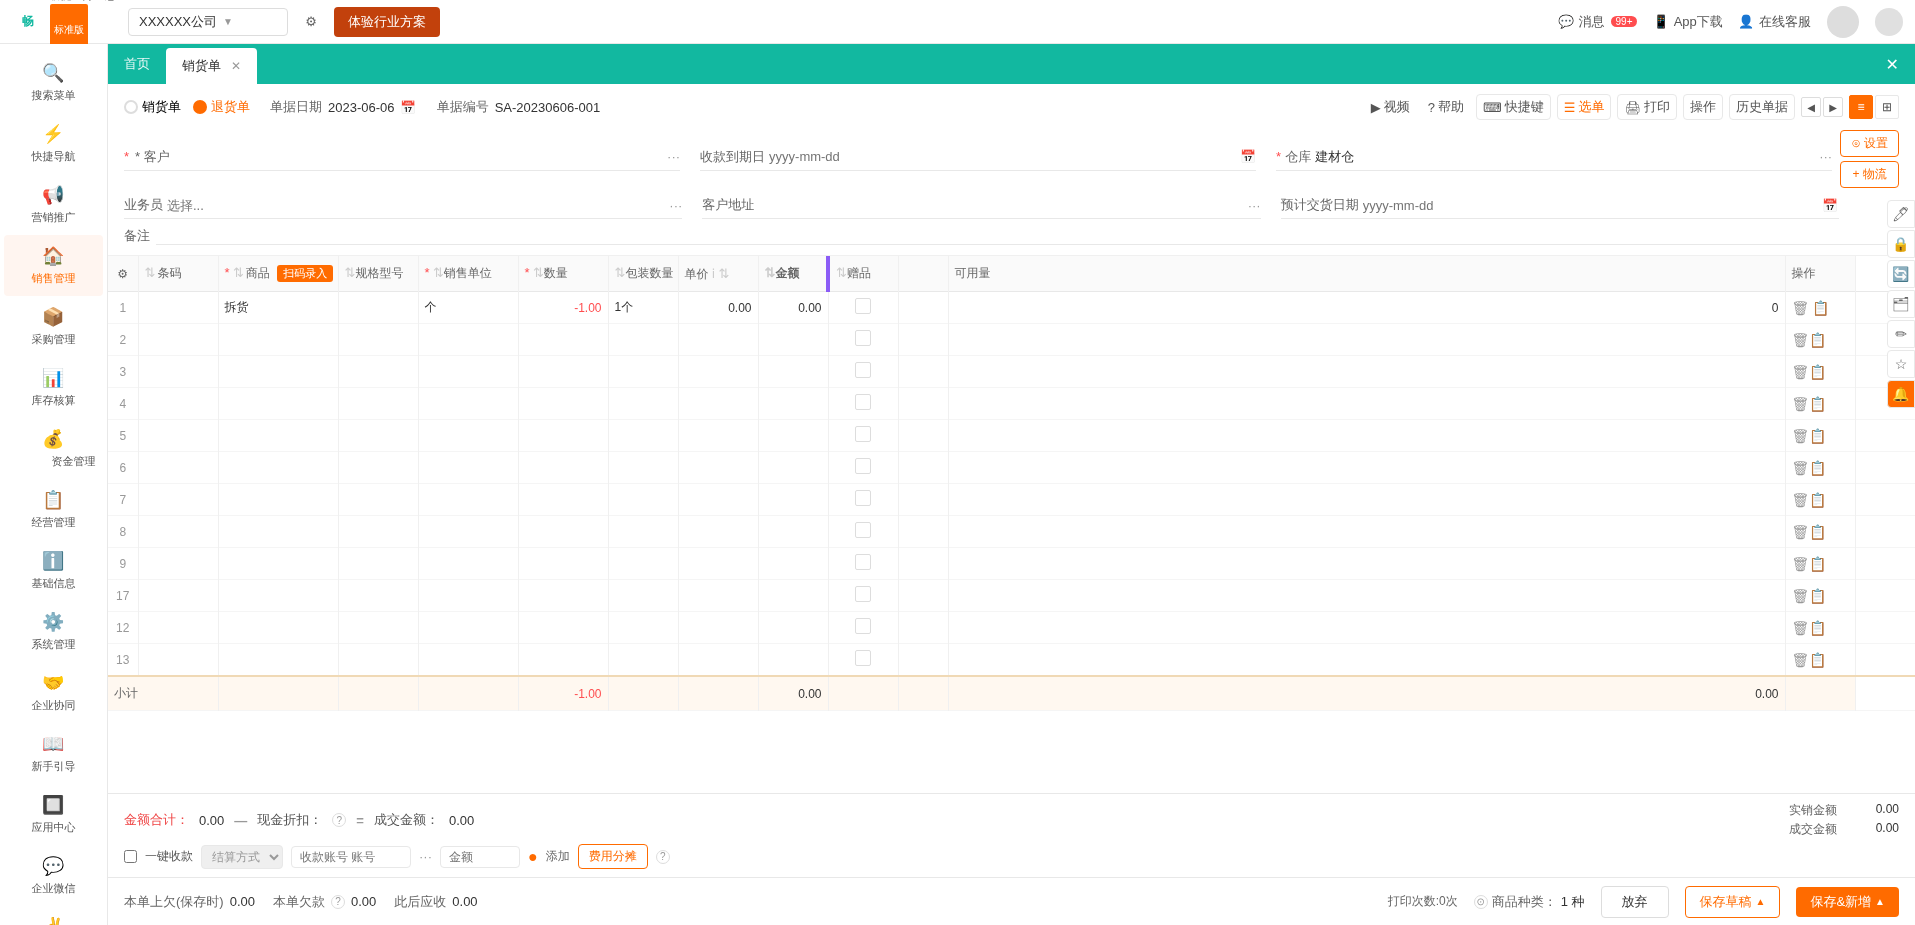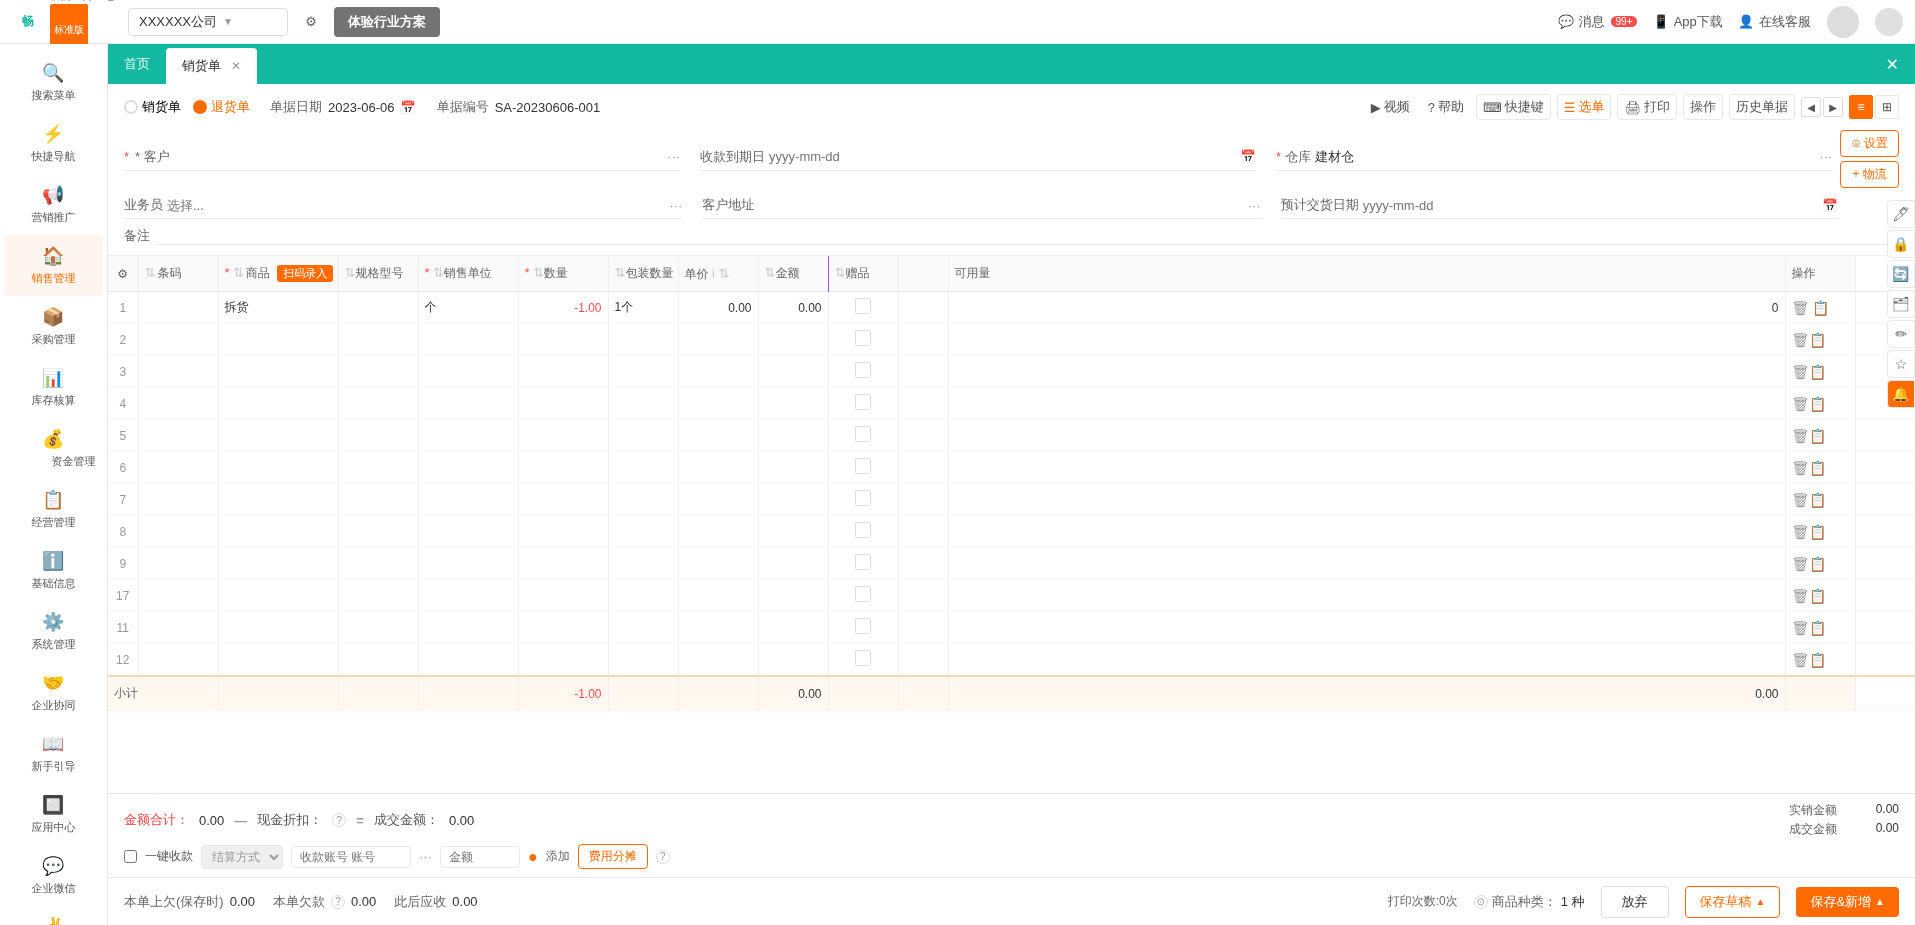--- a/index.html
+++ b/index.html
@@ -4,21 +4,21 @@
   <style>
     * { box-sizing: border-box; margin: 0; padding: 0; font-family: 'Microsoft YaHei', Arial, sans-serif; font-size: 13px; }
     body { background: #f0f2f5; overflow: hidden; width: 1915px; height: 925px; display: flex; flex-direction: column; }
 
     
     .top-bar { height: 44px; background: #fff; display: flex; align-items: center; padding: 0 12px; border-bottom: 1px solid #e8e8e8; gap: 8px; flex-shrink: 0; }
     .company-select { display: flex; align-items: center; gap: 6px; border: 1px solid #ddd; border-radius: 4px; padding: 4px 10px; cursor: pointer; min-width: 160px; }
     .company-select span { color: #333; font-size: 13px; }
     .company-select .arrow { color: #999; font-size: 10px; }
     .gear-btn { width: 30px; height: 30px; display: flex; align-items: center; justify-content: center; cursor: pointer; color: #666; }
-    .trial-btn { background: #737373; color: #fff; border: none; border-radius: 4px; padding: 6px 14px; cursor: pointer; font-size: 13px; font-weight: bold; }
+    .trial-btn { background: #c2410c; color: #fff; border: none; border-radius: 4px; padding: 6px 14px; cursor: pointer; font-size: 13px; }
     .top-right { margin-left: auto; display: flex; align-items: center; gap: 16px; }
     .top-right-item { display: flex; align-items: center; gap: 4px; color: #555; cursor: pointer; font-size: 12px; }
     .badge { background: #ff4d4f; color: #fff; border-radius: 10px; padding: 0 5px; font-size: 10px; margin-left: 2px; }
     .avatar { width: 32px; height: 32px; border-radius: 50%; background: #ddd; }
 
     
     .sidebar { width: 108px; background: #fff; border-right: 1px solid #e8e8e8; display: flex; flex-direction: column; padding: 8px 0; flex-shrink: 0; }
     .sidebar-item { display: flex; flex-direction: column; align-items: center; padding: 10px 8px; cursor: pointer; color: #555; gap: 4px; font-size: 12px; }
     .sidebar-item.active { background: #fff5f0; color: #ff6b00; border-radius: 4px; margin: 0 4px; }
     .sidebar-icon { font-size: 18px; }
@@ -362,21 +362,21 @@
                   <span style="color:#ff4d4f;">*</span>
                   <span style="color:#ccc;">⇅</span>数量
                 </th>
                 <th style="padding:8px 6px; color:#666; font-weight:normal; border-right:1px solid #f0f0f0; font-size:12px;">
                   <span style="color:#ccc;">⇅</span>包装数量
                 </th>
                 <th style="padding:8px 6px; color:#666; font-weight:normal; border-right:1px solid #f0f0f0; font-size:12px;">
                   单价 <span style="color:#ccc;">ℹ</span>
                   <span style="color:#ccc;">⇅</span>
                 </th>
-                <th style="padding:8px 6px; color:#666; font-weight:normal; border-right:1px solid #8b5cf6; font-size:12px;">
+                <th style="padding:8px 6px; color:#666; font-weight:bold; border-right:4px solid #8b5cf6; font-size:12px;">
                   <span style="color:#ccc;">⇅</span>金额
                 </th>
                 <th style="padding:8px 6px; color:#666; font-weight:normal; border-right:1px solid #f0f0f0; font-size:12px;">
                   <span style="color:#ccc;">⇅</span>赠品
                 </th>
                 <th style="border-right:1px solid #f0f0f0;"></th>
                 <th style="padding:8px 6px; color:#666; font-weight:normal; border-right:1px solid #f0f0f0; font-size:12px;">可用量</th>
                 <th style="padding:8px 6px; color:#666; font-weight:normal; font-size:12px;">操作</th>
               </tr>
             </thead>
@@ -530,36 +530,36 @@
                   <td style="border-right:1px solid #f0f0f0;"></td>
                   <td style="border-right:1px solid #f0f0f0;"></td>
                   <td style="border-right:1px solid #f0f0f0;"></td>
                   <td style="border-right:1px solid #f0f0f0;"></td>
                 <td style="padding:6px; text-align:center; border-right:1px solid #f0f0f0;"><span class="checkbox-cell"></span></td>
                 <td style="border-right:1px solid #f0f0f0;"></td>
                   <td style="border-right:1px solid #f0f0f0;"></td>
                 <td><span class="op-icon">🗑</span><span class="op-icon">📋</span></td>
               </tr>
               <tr style="border-bottom:1px solid #f5f5f5; height:32px;">
-                <td style="text-align:center; color:#999; padding:6px 4px; border-right:1px solid #f0f0f0;">11</td>
-                <td style="border-right:1px solid #f0f0f0;"></td>
-                  <td style="border-right:1px solid #f0f0f0;"></td>
-                  <td style="border-right:1px solid #f0f0f0;"></td>
-                  <td style="border-right:1px solid #f0f0f0;"></td>
-                  <td style="border-right:1px solid #f0f0f0;"></td>
-                  <td style="border-right:1px solid #f0f0f0;"></td>
-                  <td style="border-right:1px solid #f0f0f0;"></td>
-                  <td style="border-right:1px solid #f0f0f0;"></td>
-                <td style="padding:6px; text-align:center; border-right:1px solid #f0f0f0;"><span class="checkbox-cell"></span></td>
-                <td style="border-right:1px solid #f0f0f0;"></td>
-                  <td style="border-right:1px solid #f0f0f0;"></td>
-                <td><span class="op-icon">🗑</span><span class="op-icon">📋</span></td>
-              </tr>
-              <tr style="border-bottom:1px solid #f5f5f5; height:32px;">
                 <td style="text-align:center; color:#999; padding:6px 4px; border-right:1px solid #f0f0f0;">12</td>
+                <td style="border-right:1px solid #f0f0f0;"></td>
+                  <td style="border-right:1px solid #f0f0f0;"></td>
+                  <td style="border-right:1px solid #f0f0f0;"></td>
+                  <td style="border-right:1px solid #f0f0f0;"></td>
+                  <td style="border-right:1px solid #f0f0f0;"></td>
+                  <td style="border-right:1px solid #f0f0f0;"></td>
+                  <td style="border-right:1px solid #f0f0f0;"></td>
+                  <td style="border-right:1px solid #f0f0f0;"></td>
+                <td style="padding:6px; text-align:center; border-right:1px solid #f0f0f0;"><span class="checkbox-cell"></span></td>
+                <td style="border-right:1px solid #f0f0f0;"></td>
+                  <td style="border-right:1px solid #f0f0f0;"></td>
+                <td><span class="op-icon">🗑</span><span class="op-icon">📋</span></td>
+              </tr>
+              <tr style="border-bottom:1px solid #f5f5f5; height:32px;">
+                <td style="text-align:center; color:#999; padding:6px 4px; border-right:1px solid #f0f0f0;">13</td>
                 <td style="border-right:1px solid #f0f0f0;"></td>
                   <td style="border-right:1px solid #f0f0f0;"></td>
                   <td style="border-right:1px solid #f0f0f0;"></td>
                   <td style="border-right:1px solid #f0f0f0;"></td>
                   <td style="border-right:1px solid #f0f0f0;"></td>
                   <td style="border-right:1px solid #f0f0f0;"></td>
                   <td style="border-right:1px solid #f0f0f0;"></td>
                   <td style="border-right:1px solid #f0f0f0;"></td>
                 <td style="padding:6px; text-align:center; border-right:1px solid #f0f0f0;"><span class="checkbox-cell"></span></td>
                 <td style="border-right:1px solid #f0f0f0;"></td>

